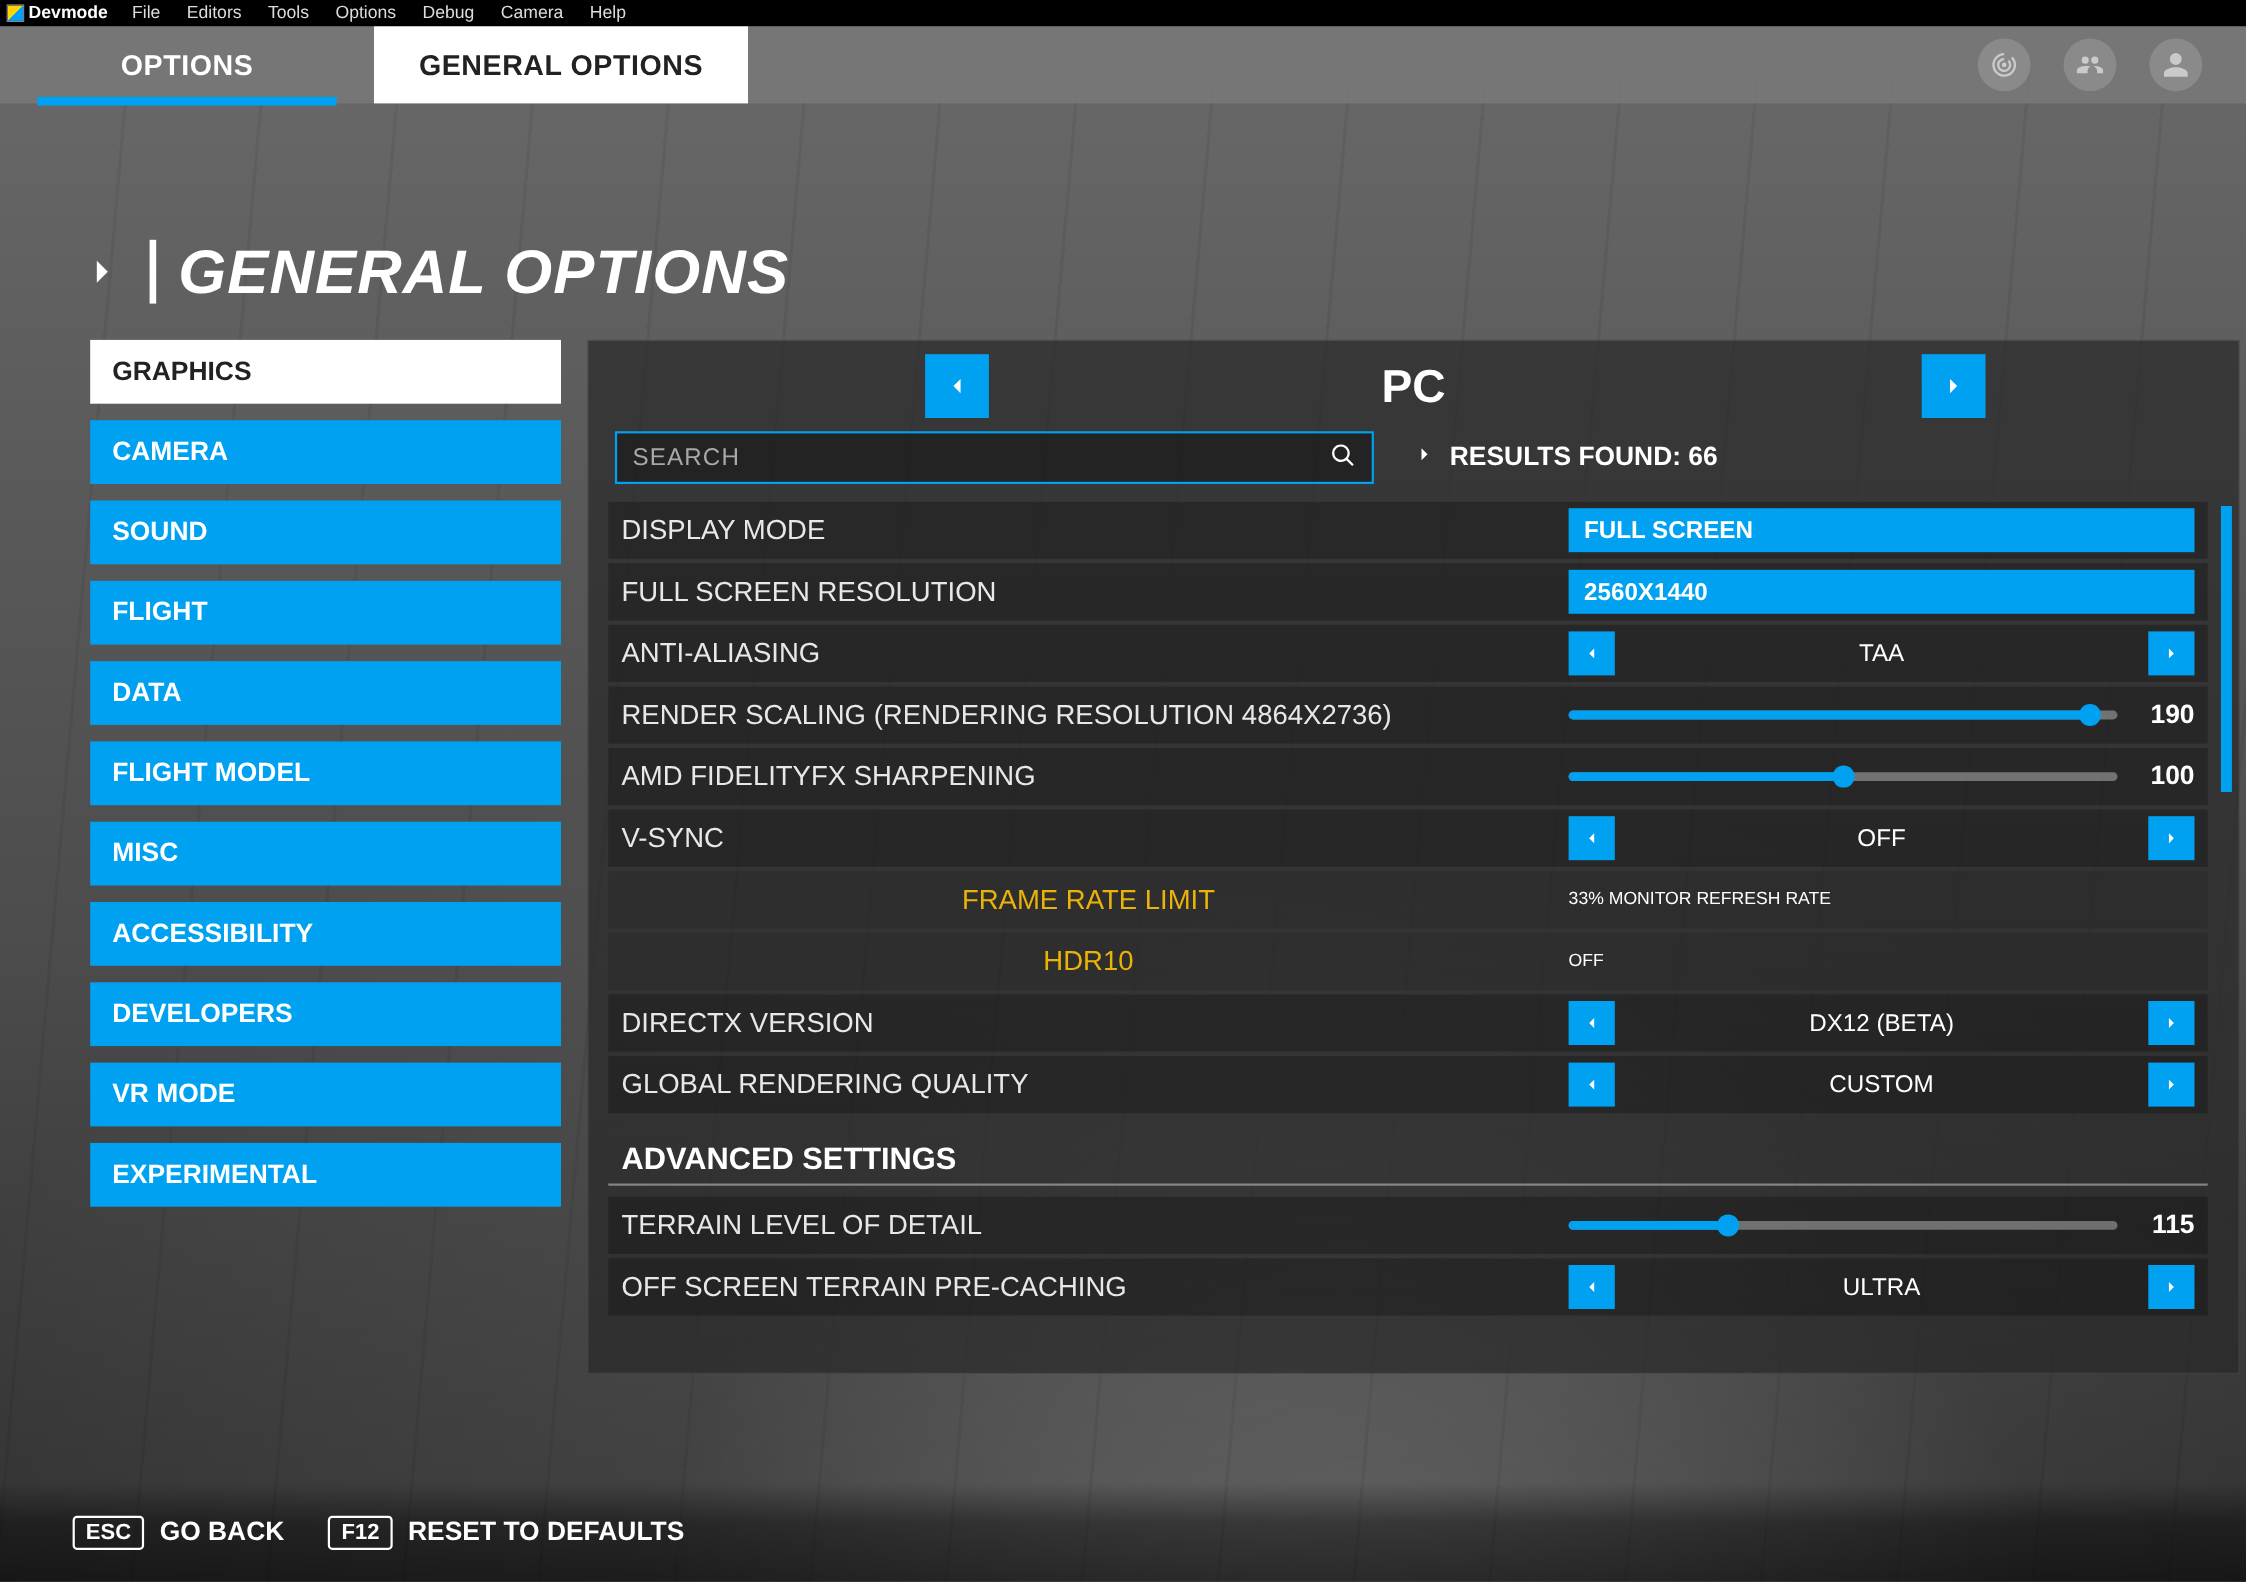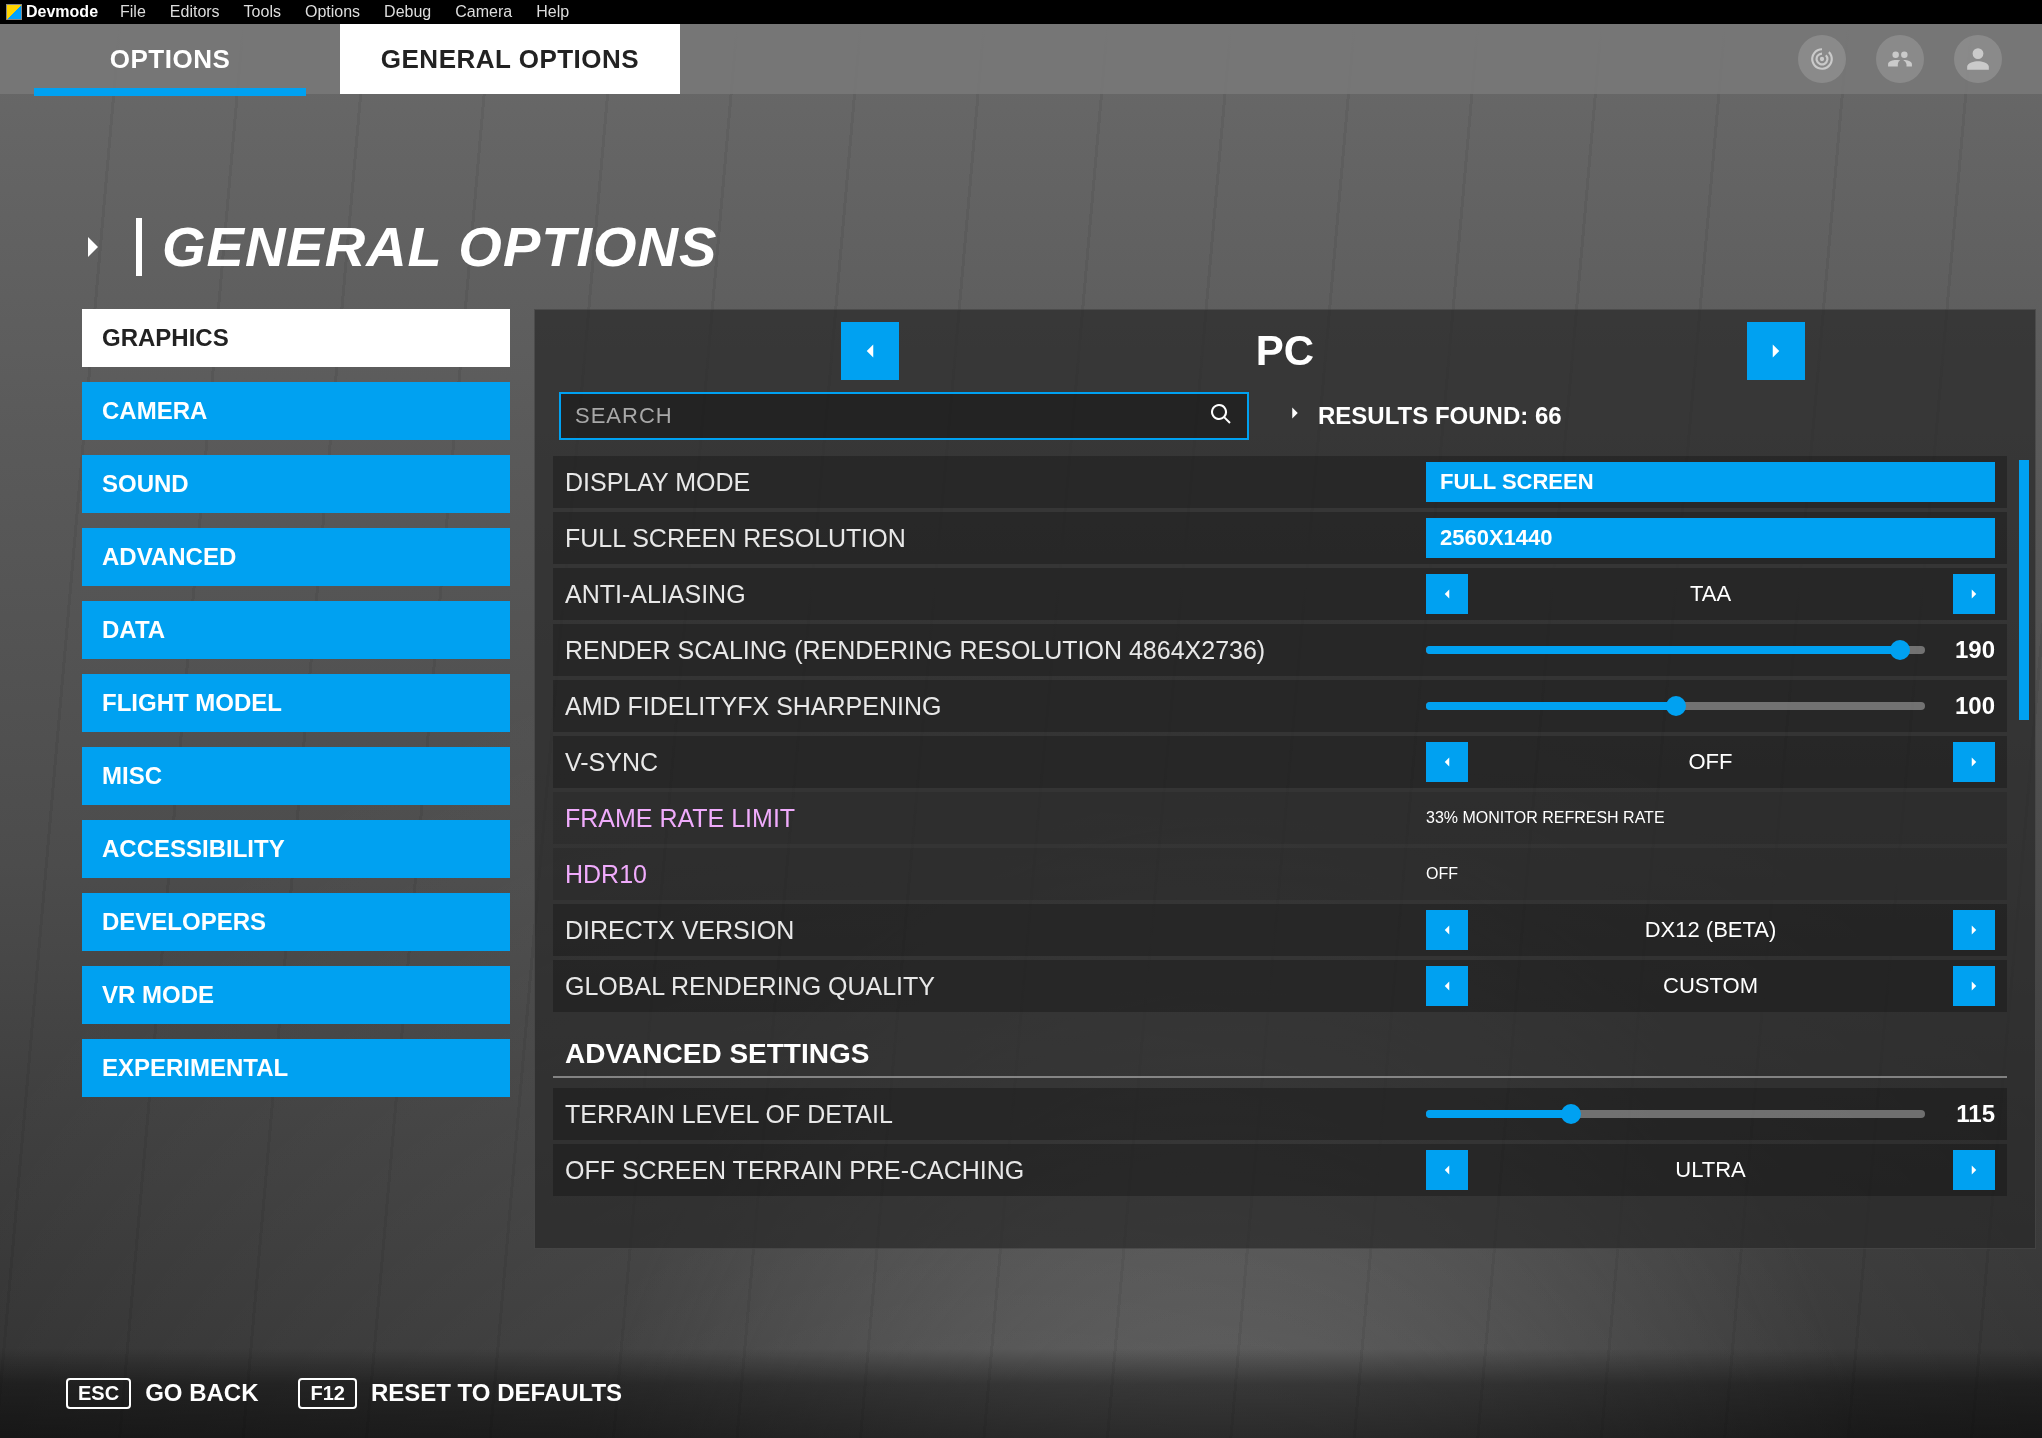--- a/index.html
+++ b/index.html
@@ -225,21 +225,21 @@
     padding:0 12px;
     gap:12px;
   }
   .row .label {
     flex:1;
     font-size:25px; font-weight:500;
     color:#e8e8e8;
     text-transform:uppercase;
   }
   .row.disabled { background:rgba(0,0,0,0.10); }
-  .row.disabled .label { color:#f0abfc; }
+  .row.disabled .label { color:#eab308;text-align:center; }
   .row .val-area {
     width:569px;
     display:flex; align-items:center; justify-content:flex-end;
     gap:8px;
   }
   .val-full {
     flex:1; height:40px;
     background:#00A1F1;
     display:flex; align-items:center;
     padding:0 14px;
@@ -365,21 +365,21 @@
   <span class="divider"></span>
   <span class="title">GENERAL OPTIONS</span>
 </div>
 
 <div class="main">
 
   <div class="sidebar">
     <div class="sitem active">GRAPHICS</div>
     <div class="sitem">CAMERA</div>
     <div class="sitem">SOUND</div>
-    <div class="sitem">ADVANCED</div>
+    <div class="sitem">FLIGHT</div>
     <div class="sitem">DATA</div>
     <div class="sitem">FLIGHT MODEL</div>
     <div class="sitem">MISC</div>
     <div class="sitem">ACCESSIBILITY</div>
     <div class="sitem">DEVELOPERS</div>
     <div class="sitem">VR MODE</div>
     <div class="sitem">EXPERIMENTAL</div>
   </div>
 
   <div class="panel">

